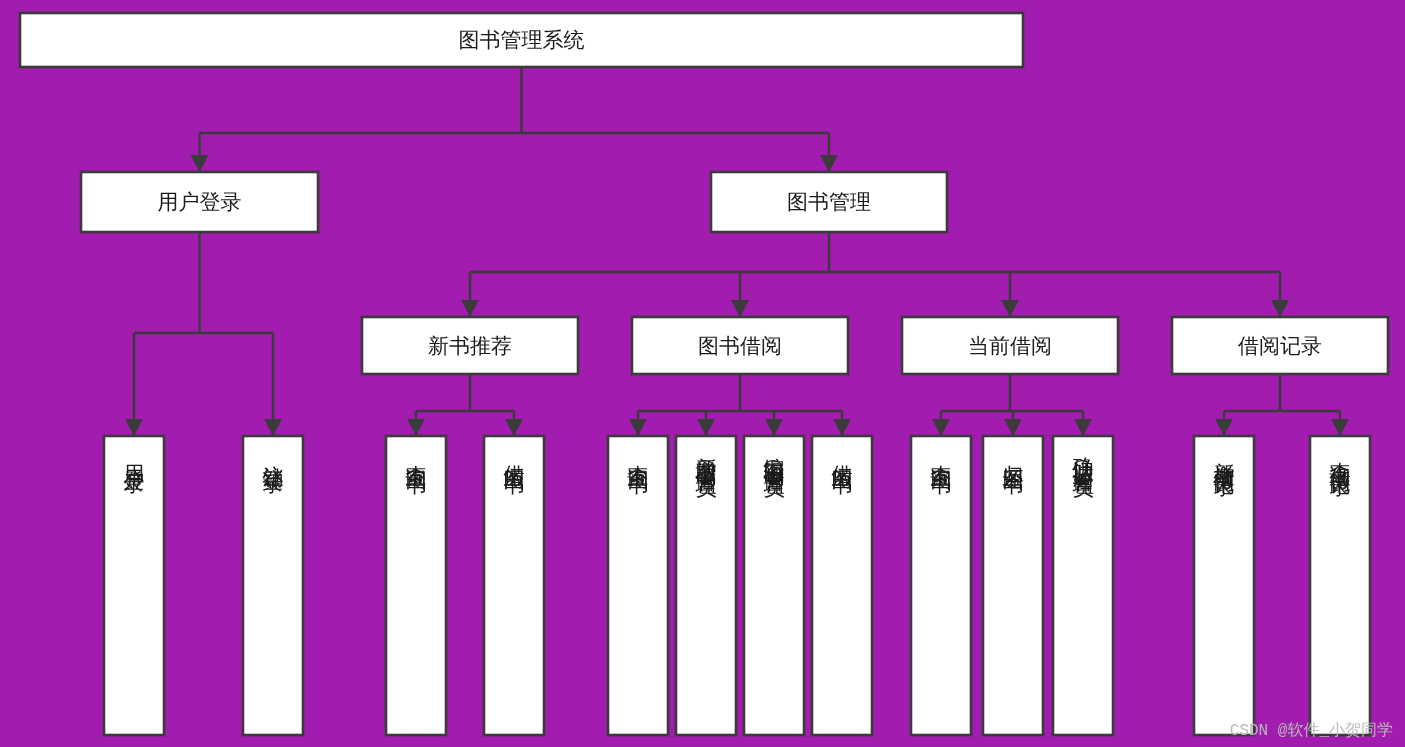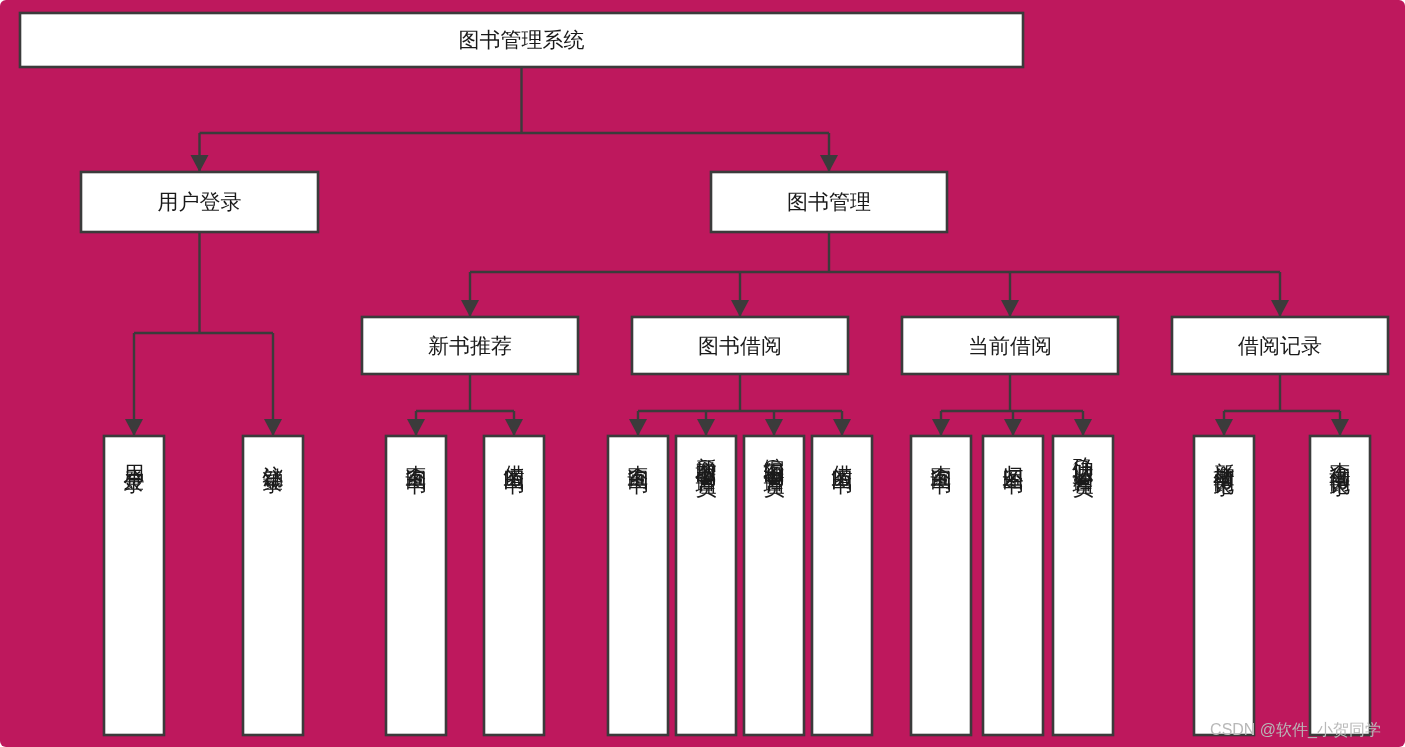--- a/index.html
+++ b/index.html
@@ -8,23 +8,22 @@
     padding: 0;
     background: #ffffff;
   }
   body {
     font-family: "Liberation Sans", "DejaVu Sans", sans-serif;
   }
   #diagram-root {
     position: relative;
     width: 1405px;
     height: 747px;
-    background: #be185d;
+    background: #a21caf;
     overflow: hidden;
-    border-radius: 6px;
   }
   svg.diagram-canvas {
     position: absolute;
     left: 0;
     top: 0;
     width: 1405px;
     height: 747px;
     display: block;
   }
   .node-box {
@@ -53,23 +52,23 @@
     font-family: "DejaVu Sans", "Liberation Sans", sans-serif;
     font-size: 21px;
     fill: #1a1a1a;
     writing-mode: vertical-rl;
     text-orientation: upright;
     text-anchor: middle;
     letter-spacing: 3px;
   }
   .watermark-text {
     position: absolute;
-    right: 24px;
+    right: 12px;
     bottom: 6px;
-    font-family: Liberation Sans, sans-serif;
+    font-family: Liberation Mono, monospace;
     font-size: 16px;
     color: #b8b8b8;
     white-space: nowrap;
     user-select: none;
   }
 </style>
 </head>
 <body>
 
 <div id="diagram-root">

